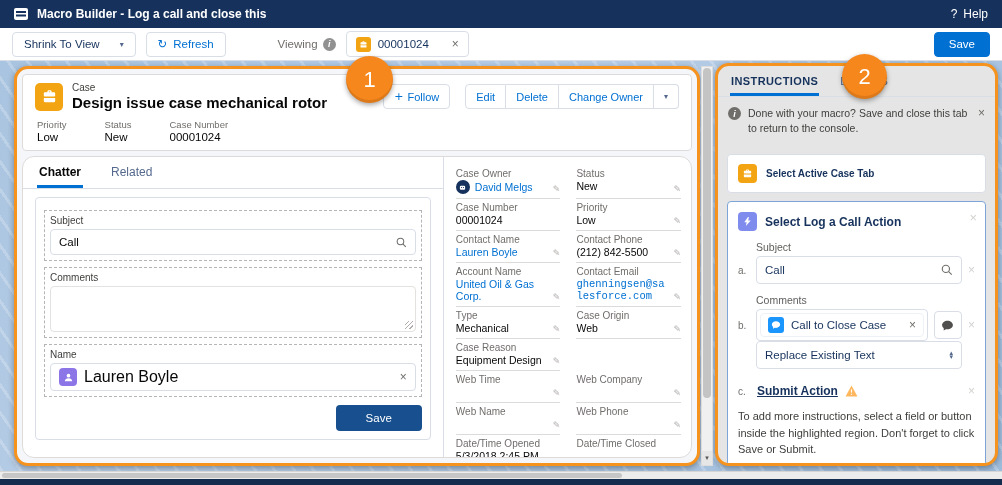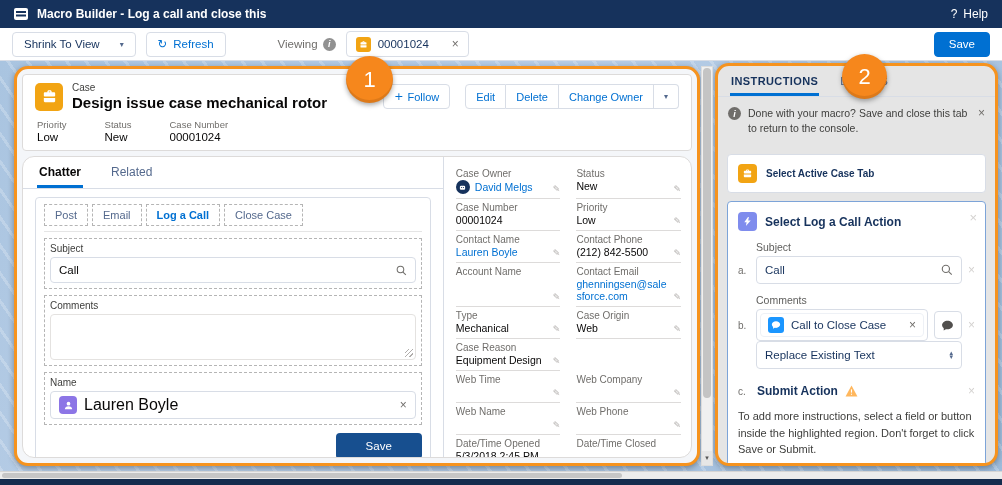--- a/index.html
+++ b/index.html
@@ -93,21 +93,21 @@
   .pub-save { background:#174f8f; color:#fff; border:none; border-radius:4px; height:26px; padding:0 30px; font-size:11.5px; cursor:pointer; }
   a.lk { color:#0070d2; text-decoration:none; }
 
   
   .fieldscol { flex:1; padding:8px 10px 0 12px; overflow:hidden; }
   .fgrid { display:grid; grid-template-columns:1fr 1fr; column-gap:16px; }
   .fc { border-bottom:1px solid #dddbda; padding:3px 14px 4px 0; position:relative; min-height:25px; }
   .fc.noline { border-bottom:none; }
   .fl { font-size:10px; color:#706e6b; }
   .fv { font-size:10.5px; color:#080707; margin-top:1px; min-height:12px; display:flex; align-items:center; gap:5px; flex-wrap:wrap; }
-  .fv.wrap { word-break:break-all; display:block; }
+  .fv.wrap { word-break:break-all; display:block;font-family:Liberation Mono, monospace; }
   .pen { position:absolute; right:0; bottom:4px; font-size:9px; color:#b0adab; cursor:pointer; }
   .mini-av { width:14px; height:14px; border-radius:50%; background:#16325c; display:inline-flex; align-items:center; justify-content:center; flex:0 0 auto; }
 
   
   .p2tabs { display:flex; gap:20px; padding:0 12px; border-bottom:1px solid #d8dde6; }
   .p2tab { font-size:11px; letter-spacing:.4px; padding:9px 1px 6px; color:#54698d; cursor:pointer; }
   .p2tab.active { color:#16325c; font-weight:bold; border-bottom:3px solid #0070d2; }
   .banner { display:flex; align-items:flex-start; gap:7px; padding:9px 10px; border-bottom:1px solid #e5e5e5; }
   .banner .txt { flex:1; font-size:10.5px; color:#3e3e3c; line-height:1.4; }
   .banner .x { color:#706e6b; font-size:12px; cursor:pointer; }
@@ -126,21 +126,21 @@
   .frow .xside { color:#d4d2d0; font-size:12px; cursor:pointer; }
   .fld { flex:1; border:1px solid #d8dde6; border-radius:4px; height:28px; display:flex; align-items:center; padding:0 8px; font-size:11.5px; color:#16325c; background:#fff; }
   .fld .spacer { flex:1; }
   .chipbox { flex:1; border:1px solid #d8dde6; border-radius:4px; padding:3px; display:flex; }
   .qt-chip { flex:1; border:1px solid #eef1f6; border-radius:4px; height:24px; display:flex; align-items:center; gap:7px; padding:0 7px; font-size:11.5px; color:#16325c; }
   .qt-icon { width:16px; height:16px; background:#1b96ff; border-radius:3px; }
   .qt-chip .x { margin-left:auto; color:#706e6b; font-size:12px; cursor:pointer; }
   .bubble-btn { width:28px; height:28px; border:1px solid #d8dde6; border-radius:4px; background:#fff; display:flex; align-items:center; justify-content:center; cursor:pointer; }
   .stepper { display:flex; flex-direction:column; line-height:.6; color:#54698d; font-size:7px; align-items:center; }
   .submitrow { display:flex; align-items:center; gap:7px; margin-top:15px; }
-  .submitrow .t { font-size:12px; font-weight:bold; color:#16325c; }
+  .submitrow .t { font-size:12px; font-weight:bold; color:#16325c;text-decoration:underline; }
   .submitrow .xside { margin-left:auto; color:#d4d2d0; font-size:12px; }
   .helptext { font-size:11px; color:#3e3e3c; line-height:1.5; margin-top:10px; }
   svg { display:block; }
 </style>
 </head>
 <body>
 
 <div class="tophdr">
   <span class="appicon"></span>
   <span class="title">Macro Builder - Log a call and close this</span>
@@ -226,26 +226,20 @@
     <div class="content-card">
 
       <div class="leftcol">
         <div class="tabsrow">
           <span class="tab active">Chatter</span>
           <span class="tab">Related</span>
         </div>
 
         <div class="pub-wrap">
           <div class="publisher">
-            <div class="pubtabs">
-              <span class="pubtab">Post</span>
-              <span class="pubtab">Email</span>
-              <span class="pubtab active">Log a Call</span>
-              <span class="pubtab">Close Case</span>
-            </div>
             <div class="dashed-box">
               <div class="dlab">Subject</div>
               <div class="inputlike">
                 <span>Call</span>
                 <span class="spacer"></span>
                 <span>
                   <svg width="11" height="11" viewBox="0 0 16 16">
                       <circle cx="6.5" cy="6.5" r="4.8" fill="none" stroke="#706e6b" stroke-width="1.5"></circle>
                       <line x1="10.2" y1="10.2" x2="14.3" y2="14.3" stroke="#706e6b" stroke-width="1.5"></line>
                     </svg>
@@ -314,20 +308,23 @@
               </div>
             <span class="pen ico">✎</span>
           </div>
           <div class="fc">
             <div class="fl">Contact Phone</div>
             <div class="fv">(212) 842-5500</div>
             <span class="pen ico">✎</span>
           </div>
           <div class="fc">
             <div class="fl">Account Name</div>
+            <div class="fv">
+                <a class="lk">United Oil &amp; Gas Corp.</a>
+              </div>
             <span class="pen ico">✎</span>
           </div>
           <div class="fc">
             <div class="fl">Contact Email</div>
             <div class="fv wrap"><a class="lk">ghenningsen@salesforce.com</a></div>
             <span class="pen ico">✎</span>
           </div>
           <div class="fc">
             <div class="fl">Type</div>
             <div class="fv">Mechanical</div>

